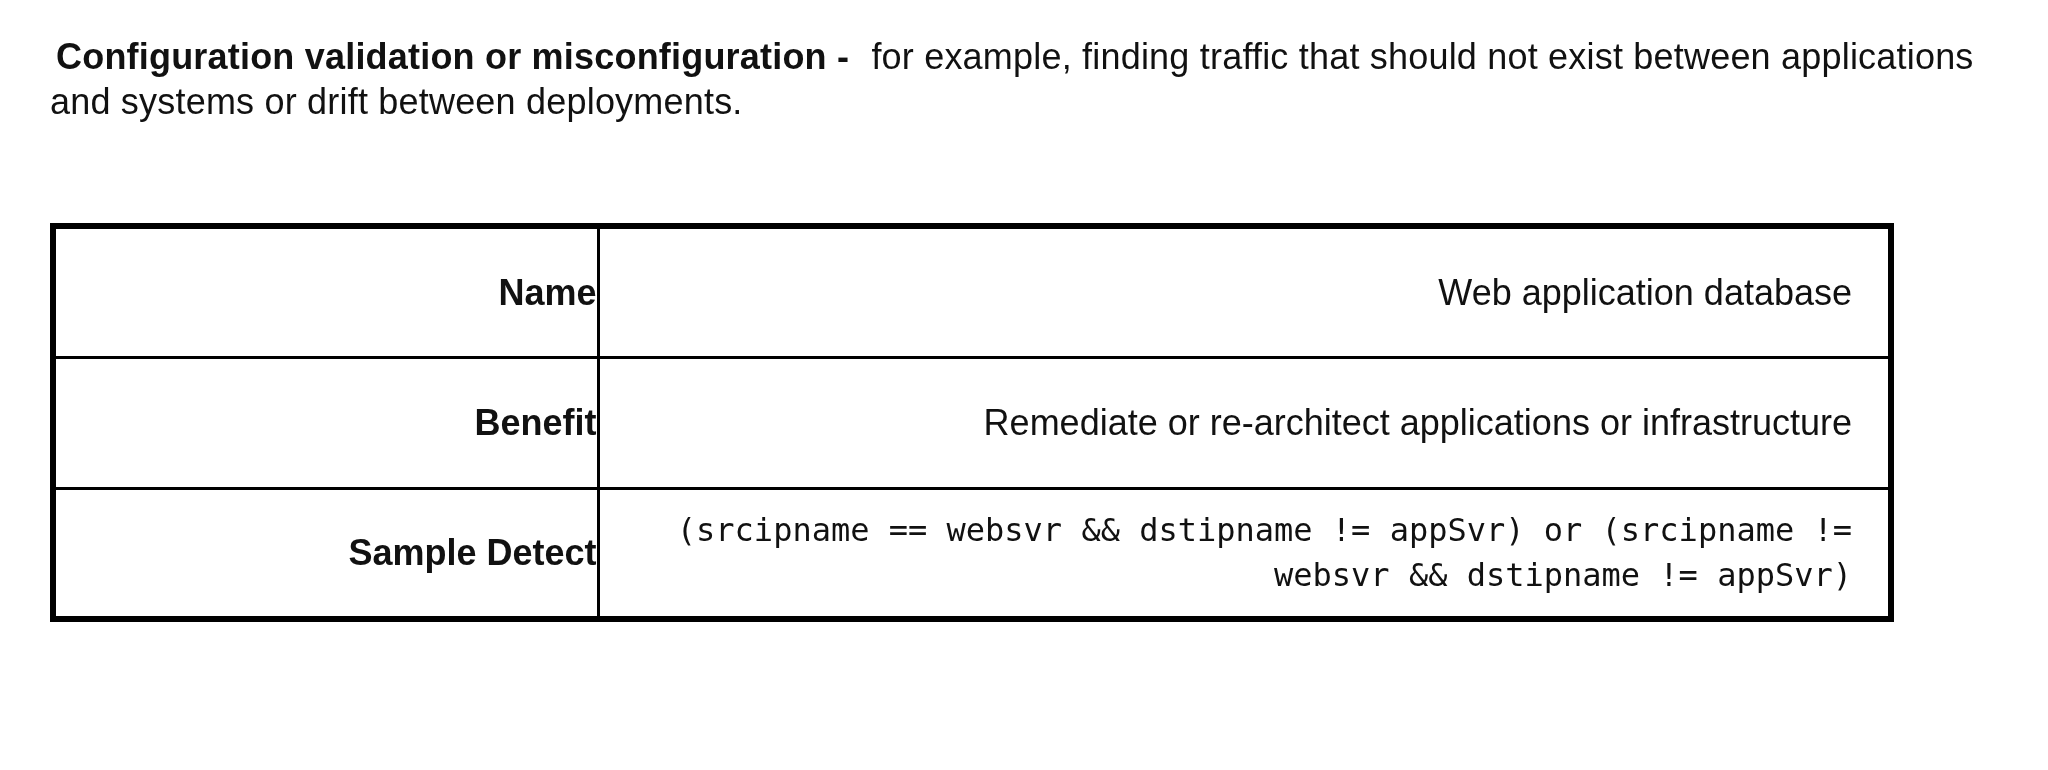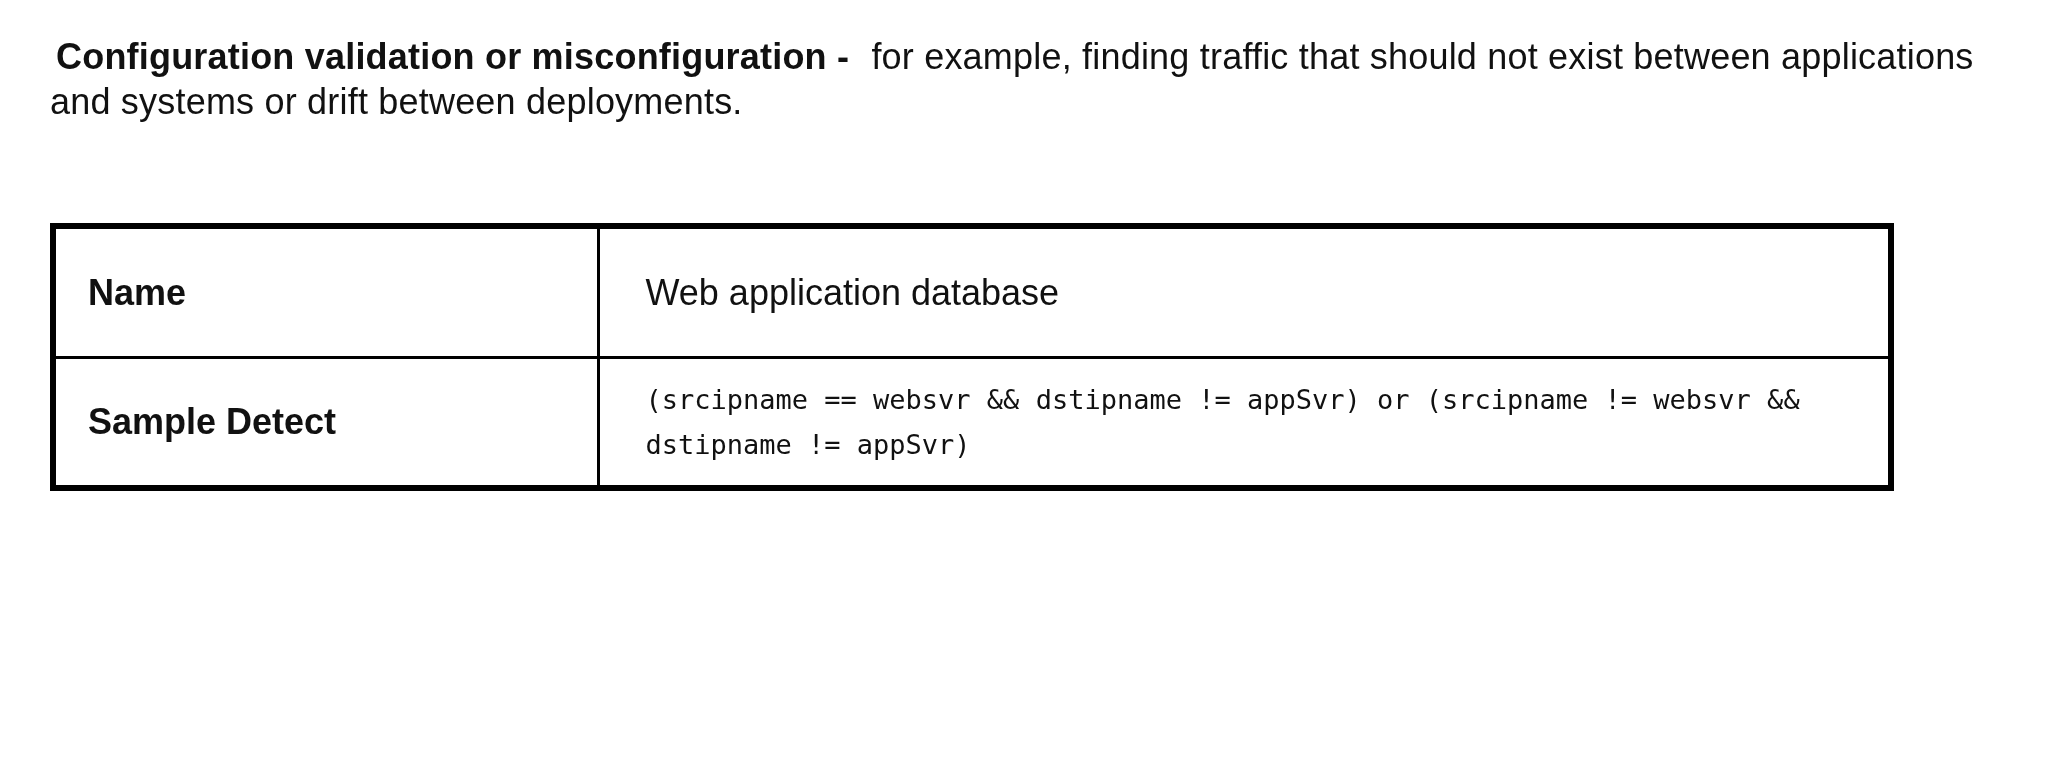--- a/index.html
+++ b/index.html
@@ -22,20 +22,21 @@
     max-width: 1970px;
     color: #111111;
     letter-spacing: 0.2px;
   }
   .intro .bold { font-weight: 700; }
   .doc-table {
     margin-top: 99px;
     width: 1844px;
     border-collapse: collapse;
     table-layout: fixed;
+    text-align: right;
   }
   .doc-table, .doc-table td {
     border: 3px solid #000000;
   }
   .doc-table { border-width: 6px; }
   .doc-table td {
     height: 131px;
     vertical-align: middle;
     font-size: 36px;
     line-height: 45px;
@@ -44,21 +45,21 @@
     width: 545px;
     padding-left: 32px;
     font-weight: 700;
   }
   .value-cell {
     padding-left: 40px;
     padding-right: 30px;
   }
   .mono-cell .value-text {
     font-family: "DejaVu Sans Mono", monospace;
-    font-size: 27px;
+    font-size: 32px;
     line-height: 45px;
     font-weight: 500;
     display: block;
     max-width: 1300px;
   }
 </style>
 </head>
 <body>
 
 <div class="page">
@@ -67,20 +68,24 @@
     <span class="bold">Configuration validation or misconfiguration -</span><span> for example, finding traffic that should not exist between applications and systems or drift between deployments.</span>
   </p>
 
   <table class="doc-table">
     <tbody>
       <tr>
         <td class="label-cell">Name</td>
         <td class="value-cell"><span class="value-text">Web application database</span></td>
       </tr>
       <tr>
+        <td class="label-cell">Benefit</td>
+        <td class="value-cell"><span class="value-text">Remediate or re-architect applications or infrastructure</span></td>
+      </tr>
+      <tr>
         <td class="label-cell">Sample Detect</td>
         <td class="value-cell mono-cell">
             <span class="value-text">(srcipname == websvr &amp;&amp; dstipname != appSvr) or (srcipname != websvr &amp;&amp; dstipname != appSvr)</span>
           </td>
       </tr>
     </tbody>
   </table>
 
 </div>
 

